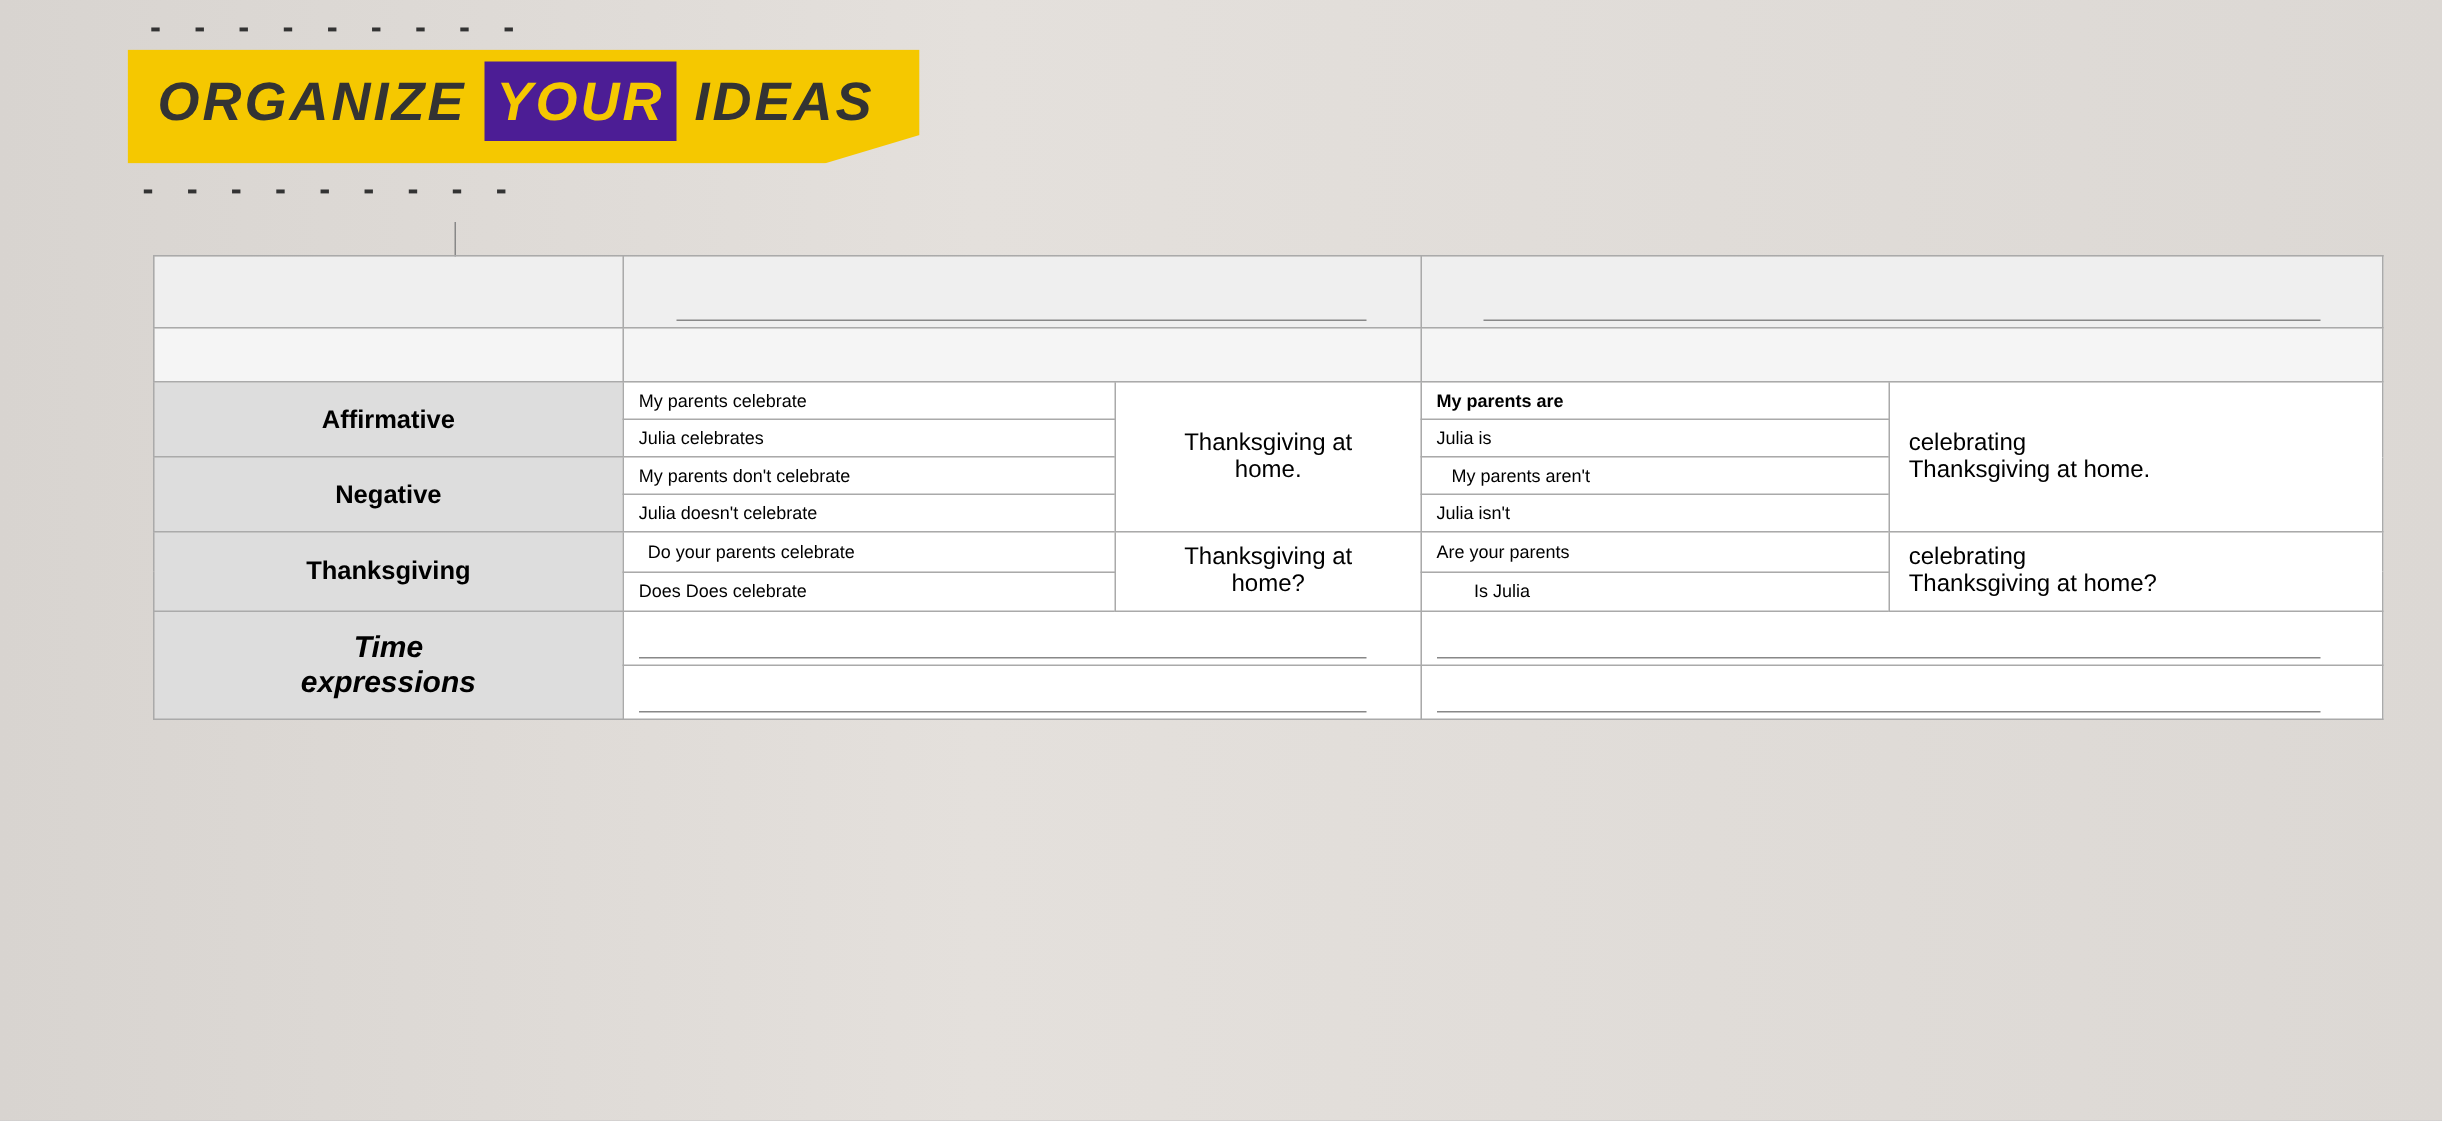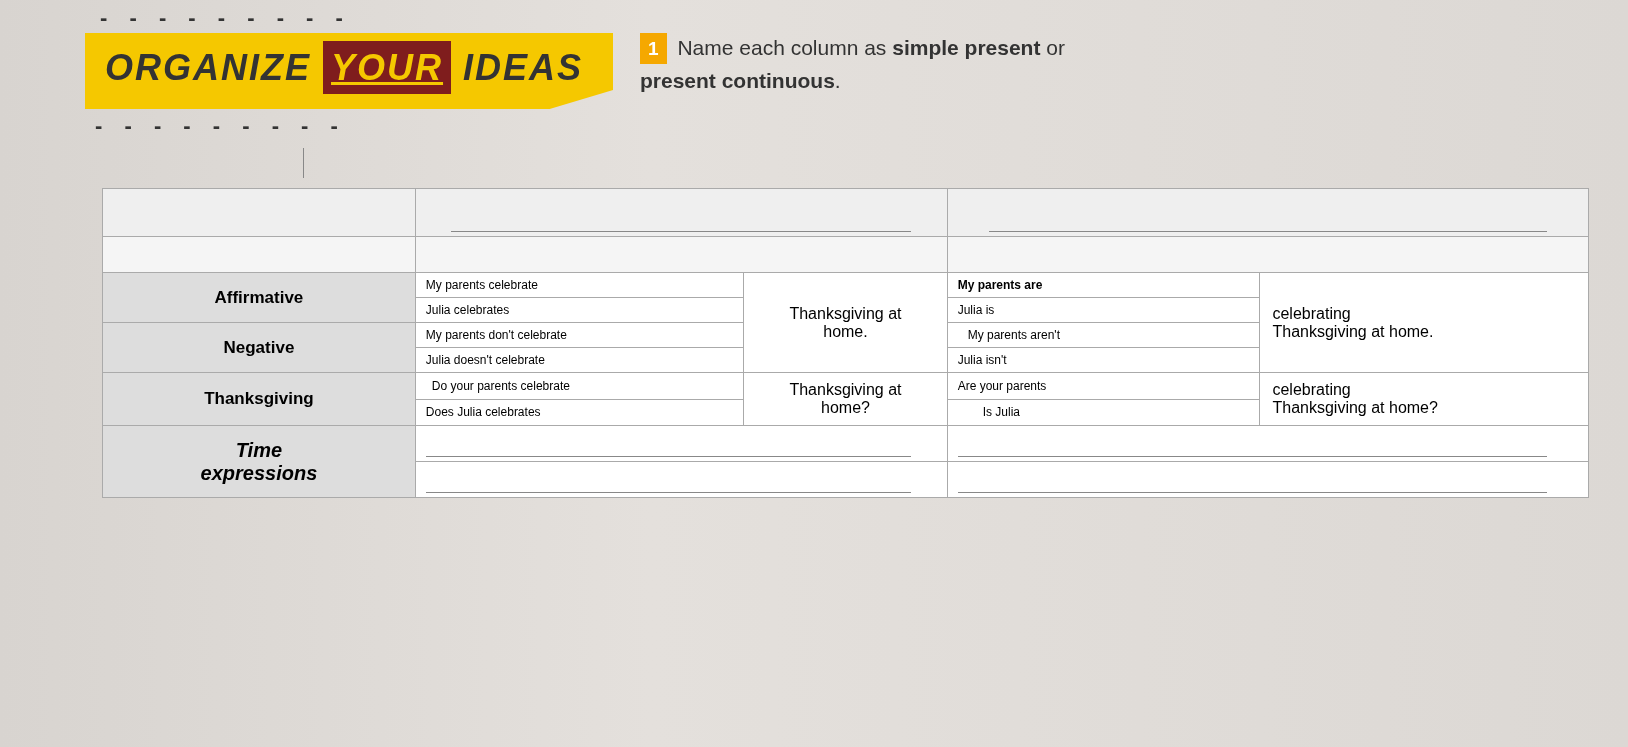--- a/index.html
+++ b/index.html
@@ -50,39 +50,32 @@
 <body>
 
 <div class="layout">
 
   <div style="position:absolute; top:5px; left:85px;">
     
     <div style="font-size:22px; color:#333; letter-spacing:8px; font-weight:bold; margin-bottom:2px; margin-left:15px;">- - - - - - - - -</div>
     <div style="position:relative; display:inline-block;">
       <div style="background:#f5c800; padding:14px 30px 20px 20px; clip-path: polygon(0 0, 100% 0, 100% 75%, 88% 100%, 0 100%); min-width:480px;">
         <span style="font-size:36px; font-weight:900; font-style:italic; color:#333; letter-spacing:2px; text-transform:uppercase;">
-          <span>ORGANIZE </span><span style="background:#7f1d1d; color:#f5c800; padding:6px 8px;text-decoration:underline;">YOUR</span><span> IDEAS</span>
+          <span>ORGANIZE </span><span style="background:#4c1d95; color:#f5c800; padding:6px 8px;">YOUR</span><span> IDEAS</span>
         </span>
       </div>
       
       <div style="font-size:22px; color:#333; letter-spacing:8px; font-weight:bold; margin-top:4px; margin-left:10px;">- - - - - - - - -</div>
     </div>
   </div>
 
-  <div style="position:absolute; top:32px; left:640px; font-size:21px; color:#333; max-width:580px; line-height:1.55;">
-    <span style="display:inline-block; background:#f5a800; color:#fff; font-weight:bold; padding:1px 8px; font-size:19px; margin-right:5px;">1</span>
-    <span>Name each column as</span>
-    <strong>simple present</strong>
-    <span> </span><span>or</span><br>
-    <strong>present continuous</strong><span>.</span>
-  </div>
 
   <div style="position:absolute; top:148px; left:303px; width:1px; height:30px; background:#888;"></div>
 
-  <div style="position:absolute; top:170px; left:102px; right:39px;margin-top:18px;">
+  <div style="position:absolute; top:170px; left:102px; right:39px;">
     <table style="width:100%; border-collapse:collapse;">
 
       <colgroup>
         <col style="width:200px">
         <col style="width:210px">
         <col style="width:130px">
         <col style="width:200px">
         <col style="width:210px">
       </colgroup>
       <tbody>
@@ -125,21 +118,21 @@
       </tr>
 
       <tr>
         <td class="lbl" rowspan="2" style="border:1px solid #aaa;">Thanksgiving</td>
         <td style="border:1px solid #aaa;padding-left:16px;">Do your parents celebrate</td>
         <td rowspan="2" style="border:1px solid #aaa; text-align:center; font-size:16px; white-space:pre-line;">Thanksgiving at<br>home?</td>
         <td style="border:1px solid #aaa;">Are your parents</td>
         <td rowspan="2" style="border:1px solid #aaa; text-align:left; font-size:16px; padding:8px 12px; white-space:pre-line;">celebrating<br>Thanksgiving at home?</td>
       </tr>
       <tr>
-        <td style="border:1px solid #aaa;">Does Julia celebrates</td>
+        <td style="border:1px solid #aaa;">Does Does celebrate</td>
         <td style="border:1px solid #aaa;padding-left:35px;">Is Julia</td>
       </tr>
 
       <tr>
         <td class="lbl" rowspan="2" style="border:1px solid #aaa; font-size:20px;font-style:italic;">Time<br>expressions</td>
         <td colspan="2" style="border:1px solid #aaa; background:white; height:36px; vertical-align:bottom; padding-bottom:4px;">
           <div style="border-bottom:1px solid #888; width:95%;"></div>
         </td>
         <td colspan="2" style="border:1px solid #aaa; background:white; height:36px; vertical-align:bottom; padding-bottom:4px;">
           <div style="border-bottom:1px solid #888; width:95%;"></div>

